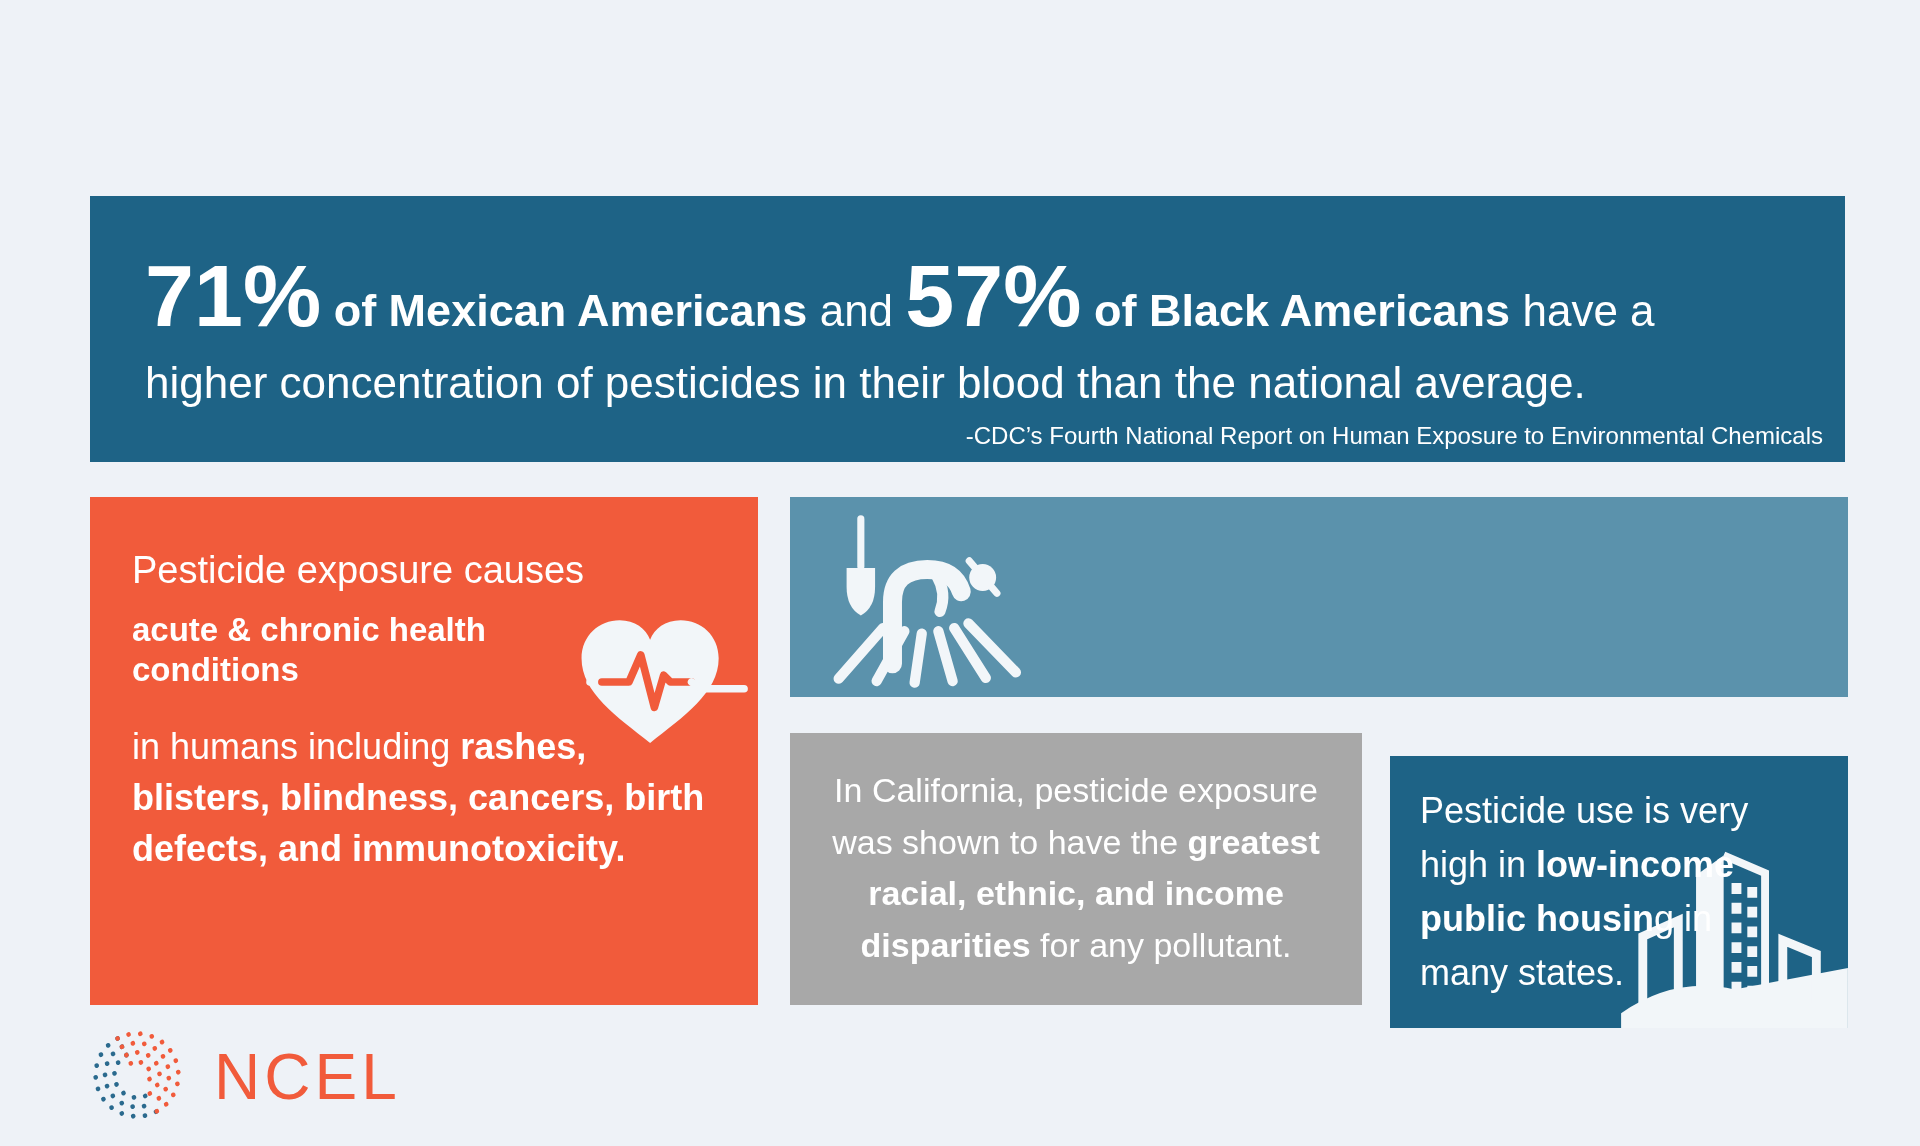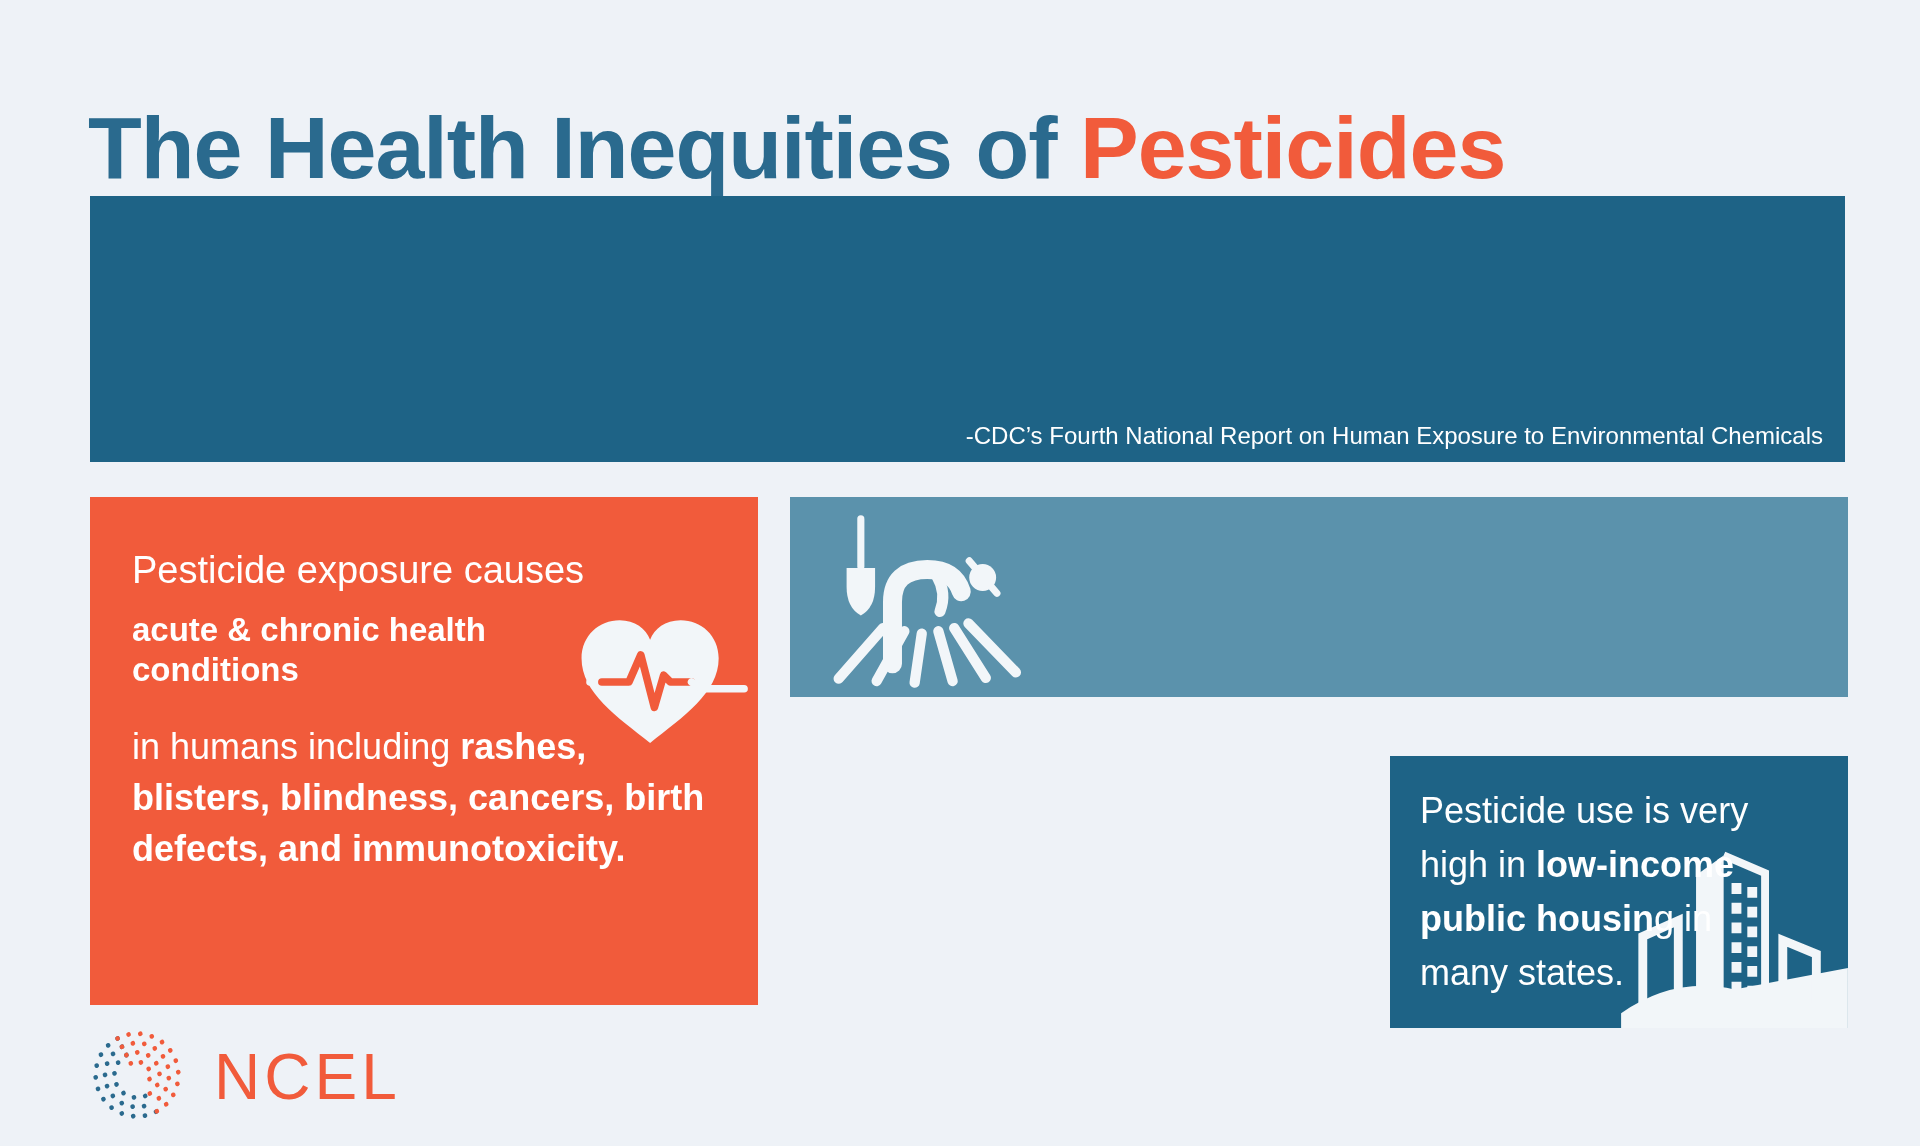--- a/index.html
+++ b/index.html
@@ -58,23 +58,23 @@
   .logo-text{
     position:absolute;left:124px;top:14px;
     font-size:64px;letter-spacing:4px;color:#F15B3B;font-weight:normal;
   }
 </style>
 </head>
 <body>
 
 <div id="canvas">
 
-  <h1 class="title"><span class="main">The Health Inequities of </span><span class="accent">Pesticides</span></h1>
 
   <section class="hero">
+    <p class="hero-text"><span class="seg-stat">71%</span><span class="seg-bold"> of Mexican Americans </span><span class="seg-regular">and </span><span class="seg-stat">57%</span><span class="seg-bold"> of Black Americans </span><span class="seg-regular">have a higher concentration of pesticides in their blood than the national average.</span></p>
     <div class="hero-citation">-CDC’s Fourth National Report on Human Exposure to Environmental Chemicals</div>
   </section>
 
   <section class="card card-health">
     <p class="health-intro">Pesticide exposure causes</p>
     <h2 class="health-headline">acute &amp; chronic health conditions</h2>
     <span class="heart-wrap">
       <svg viewBox="0 0 215 165" width="182" height="140" aria-hidden="true">
         <path d="M97 158 C58 127 16 99 16 58 C16 31 37 13 61 13 C79 13 92 23 97 36 C102 23 115 13 133 13 C157 13 178 31 178 58 C178 99 136 127 97 158 Z" fill="#F2F6F9"></path>
         <line x1="26" y1="86" x2="42" y2="86" stroke="#F2F6F9" stroke-width="9" stroke-linecap="round"></line>
@@ -101,20 +101,23 @@
             <line x1="110" y1="217" x2="119" y2="155"></line>
             <line x1="158" y1="215" x2="140" y2="152"></line>
             <line x1="200" y1="211" x2="160" y2="148"></line>
             <line x1="238" y1="204" x2="178" y2="142"></line>
           </g>
         </g>
       </svg>
     </span>
   </section>
 
+  <section class="card card-cal">
+    <p class="cal-text"><span class="seg-regular">In California, pesticide exposure was shown to have the </span><span class="seg-bold">greatest racial, ethnic, and income disparities</span><span class="seg-regular"> for any pollutant.</span></p>
+  </section>
 
   <section class="card card-housing">
     <p class="housing-text"><span class="seg-regular">Pesticide use is very high in </span><span class="seg-bold">low-income public housin</span><span class="seg-regular">g in many states.</span></p>
     <span class="city-wrap">
       <svg viewBox="0 0 230 215" width="235" height="212" aria-hidden="true">
         <path d="M0 215 L0 198 Q55 160 115 174 L230 152 L230 215 Z" fill="#F2F6F9"></path>
         <path d="M22 194 L22 120 L58 104 L58 188" fill="none" stroke="#F2F6F9" stroke-width="9"></path>
         <path d="M76 186 L76 58 L104 38 L104 186 Z" fill="#F2F6F9"></path>
         <path d="M104 38 L146 56 L146 186" fill="none" stroke="#F2F6F9" stroke-width="8"></path>
         <line x1="117" y1="66" x2="117" y2="178" stroke="#F2F6F9" stroke-width="10" stroke-dasharray="11 9"></line>

